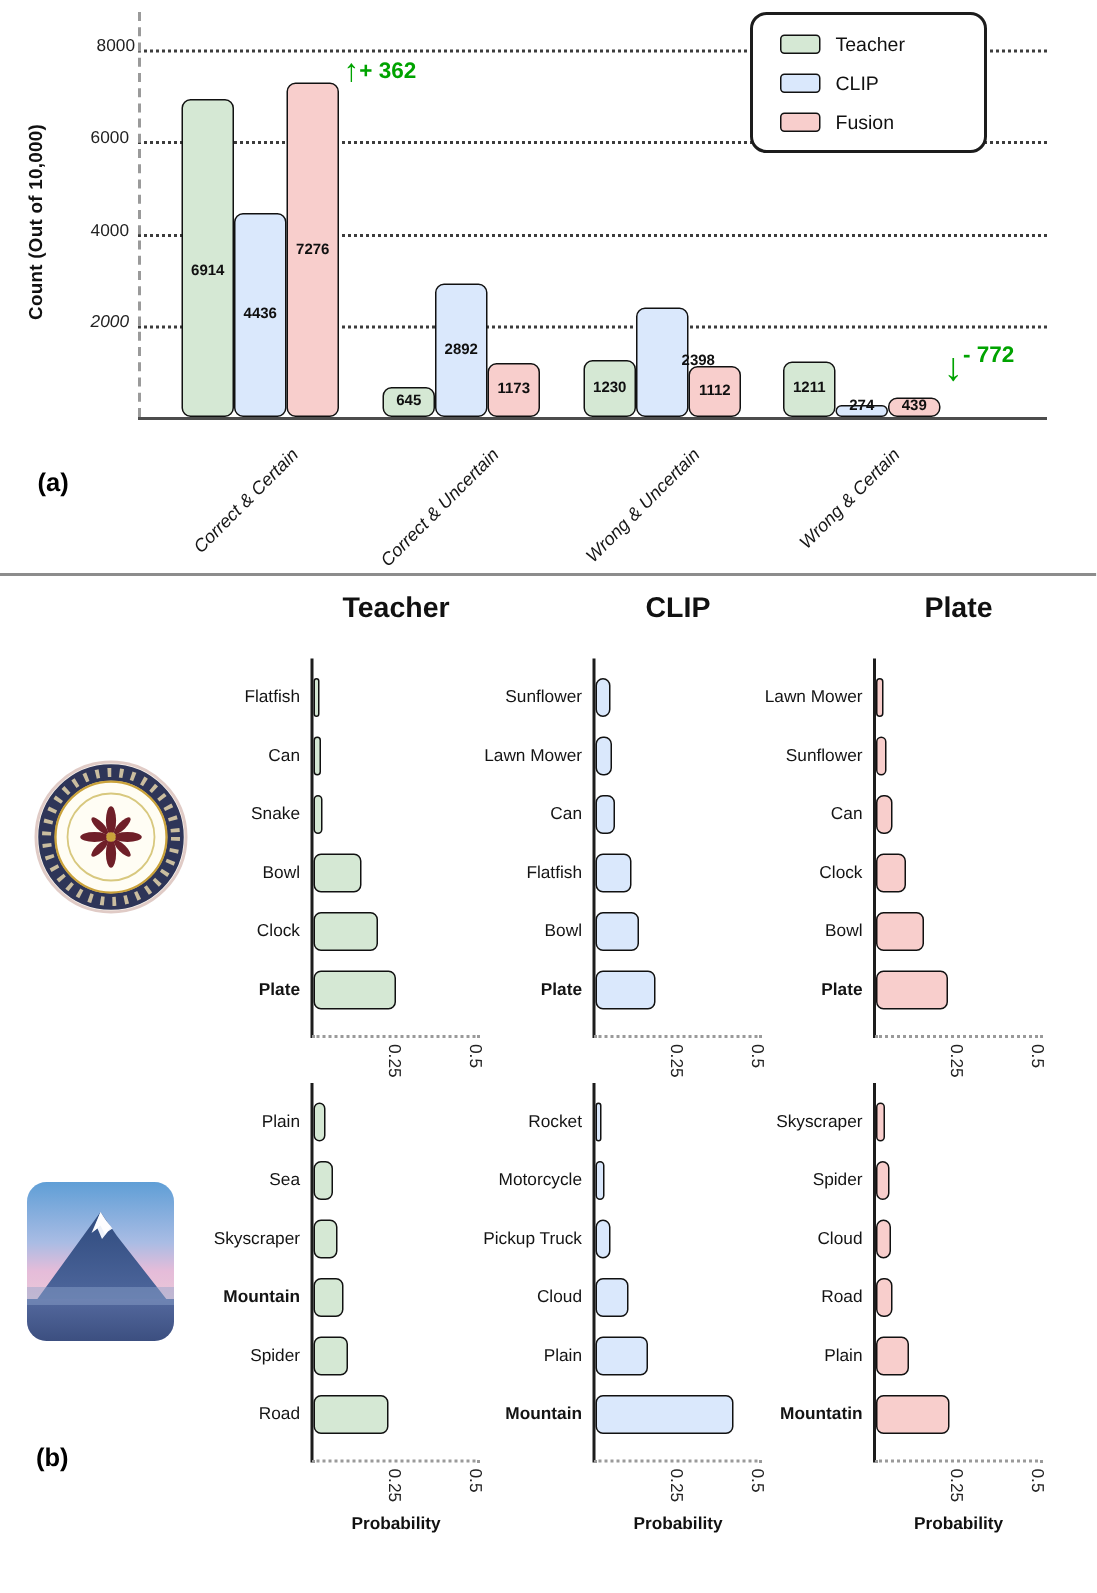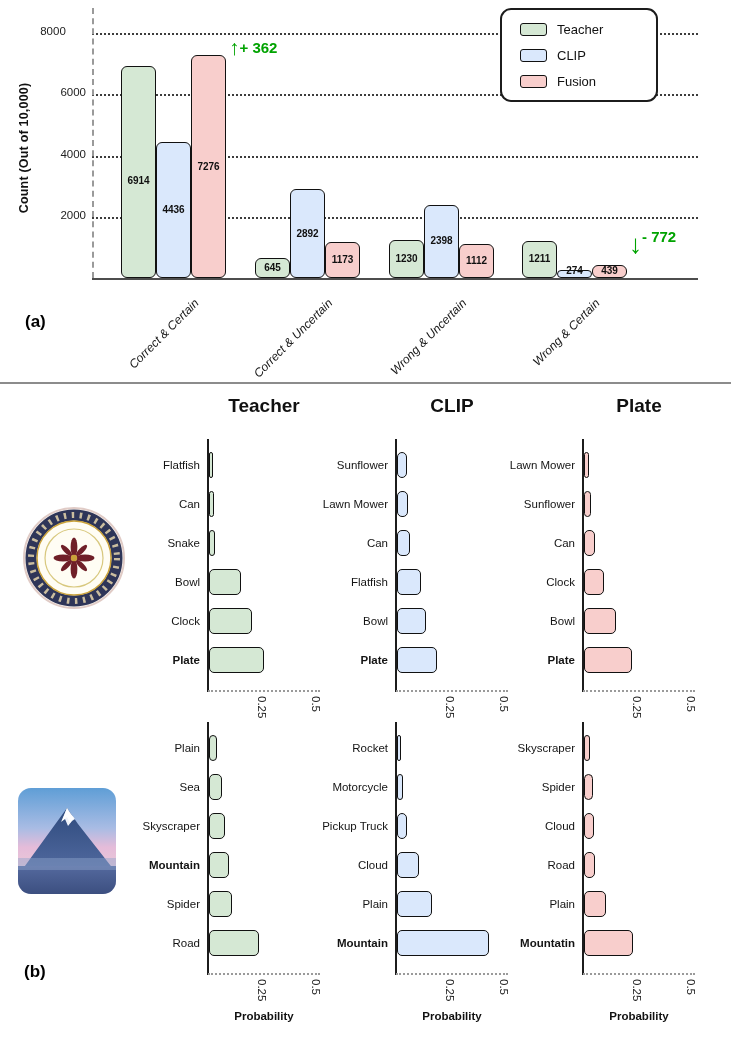--- a/index.html
+++ b/index.html
@@ -53,45 +53,45 @@
 </style>
 </head>
 <body>
 
 <div class="canvas">
 
   <section id="panel-a">
     <span class="ylabel">Count (Out of 10,000)</span>
     <div id="a-grid">
         <div class="gridline" style="left: 92px; top: 216.75px; width: 606px;"></div>
-        <div class="ytick" style="left: 44px; top: 208.75px;">2000</div>
+        <div class="ytick" style="left: 44px; top: 208.75px; font-style: italic;">2000</div>
         <div class="gridline" style="left: 92px; top: 155.5px; width: 606px;"></div>
         <div class="ytick" style="left: 44px; top: 147.5px;">4000</div>
         <div class="gridline" style="left: 92px; top: 94.25px; width: 606px;"></div>
         <div class="ytick" style="left: 44px; top: 86.25px;">6000</div>
         <div class="gridline" style="left: 92px; top: 33px; width: 606px;"></div>
-        <div class="ytick" style="left: 32px; top: 25px; text-align: center;">8000</div>
+        <div class="ytick" style="left: 48px; top: 25px;">8000</div>
       </div>
     <div class="yaxis" style="left:92px;top:8px;height:270px;"></div>
     <div class="xaxis" style="left:92px;top:278px;width:606px;"></div>
     <div id="a-bars">
         <div class="bar-a teacher" style="left: 121px; top: 66.2587px; width: 35px; height: 211.741px;"></div>
         <div class="bar-a-label" style="left: 121px; top: 175px;">6914</div>
         <div class="bar-a teacher" style="left: 255px; top: 258.247px; width: 35px; height: 19.7531px;"></div>
         <div class="bar-a-label" style="left: 255px; top: 262.123px;">645</div>
         <div class="bar-a teacher" style="left: 389px; top: 240.331px; width: 35px; height: 37.6688px;"></div>
         <div class="bar-a-label" style="left: 389px; top: 253.166px;">1230</div>
         <div class="bar-a teacher" style="left: 522px; top: 240.913px; width: 35px; height: 37.0869px;"></div>
         <div class="bar-a-label" style="left: 522px; top: 253.457px;">1211</div>
         <div class="bar-a clip" style="left: 156px; top: 142.148px; width: 35px; height: 135.852px;"></div>
         <div class="bar-a-label" style="left: 156px; top: 204.074px;">4436</div>
         <div class="bar-a clip" style="left: 290px; top: 189.433px; width: 35px; height: 88.5675px;"></div>
         <div class="bar-a-label" style="left: 290px; top: 227.716px;">2892</div>
         <div class="bar-a clip" style="left: 424px; top: 204.561px; width: 35px; height: 73.4387px;"></div>
-        <div class="bar-a-label" style="left: 424px; top: 235.281px;">2398</div>
+        <div class="bar-a-label" style="left: 424px; top: 235.281px; padding-left: 24px;">2398</div>
         <div class="bar-a clip" style="left: 557px; top: 269.609px; width: 35px; height: 8.39125px;"></div>
         <div class="bar-a-label" style="left: 557px; top: 265px;">274</div>
         <div class="bar-a fusion" style="left: 191px; top: 55.1725px; width: 35px; height: 222.827px;"></div>
         <div class="bar-a-label" style="left: 191px; top: 160.586px;">7276</div>
         <div class="bar-a fusion" style="left: 325px; top: 242.077px; width: 35px; height: 35.9231px;"></div>
         <div class="bar-a-label" style="left: 325px; top: 254.038px;">1173</div>
         <div class="bar-a fusion" style="left: 459px; top: 243.945px; width: 35px; height: 34.055px;"></div>
         <div class="bar-a-label" style="left: 459px; top: 254.972px;">1112</div>
         <div class="bar-a fusion" style="left: 592px; top: 264.556px; width: 35px; height: 13.4444px;"></div>
         <div class="bar-a-label" style="left: 592px; top: 265px;">439</div>

